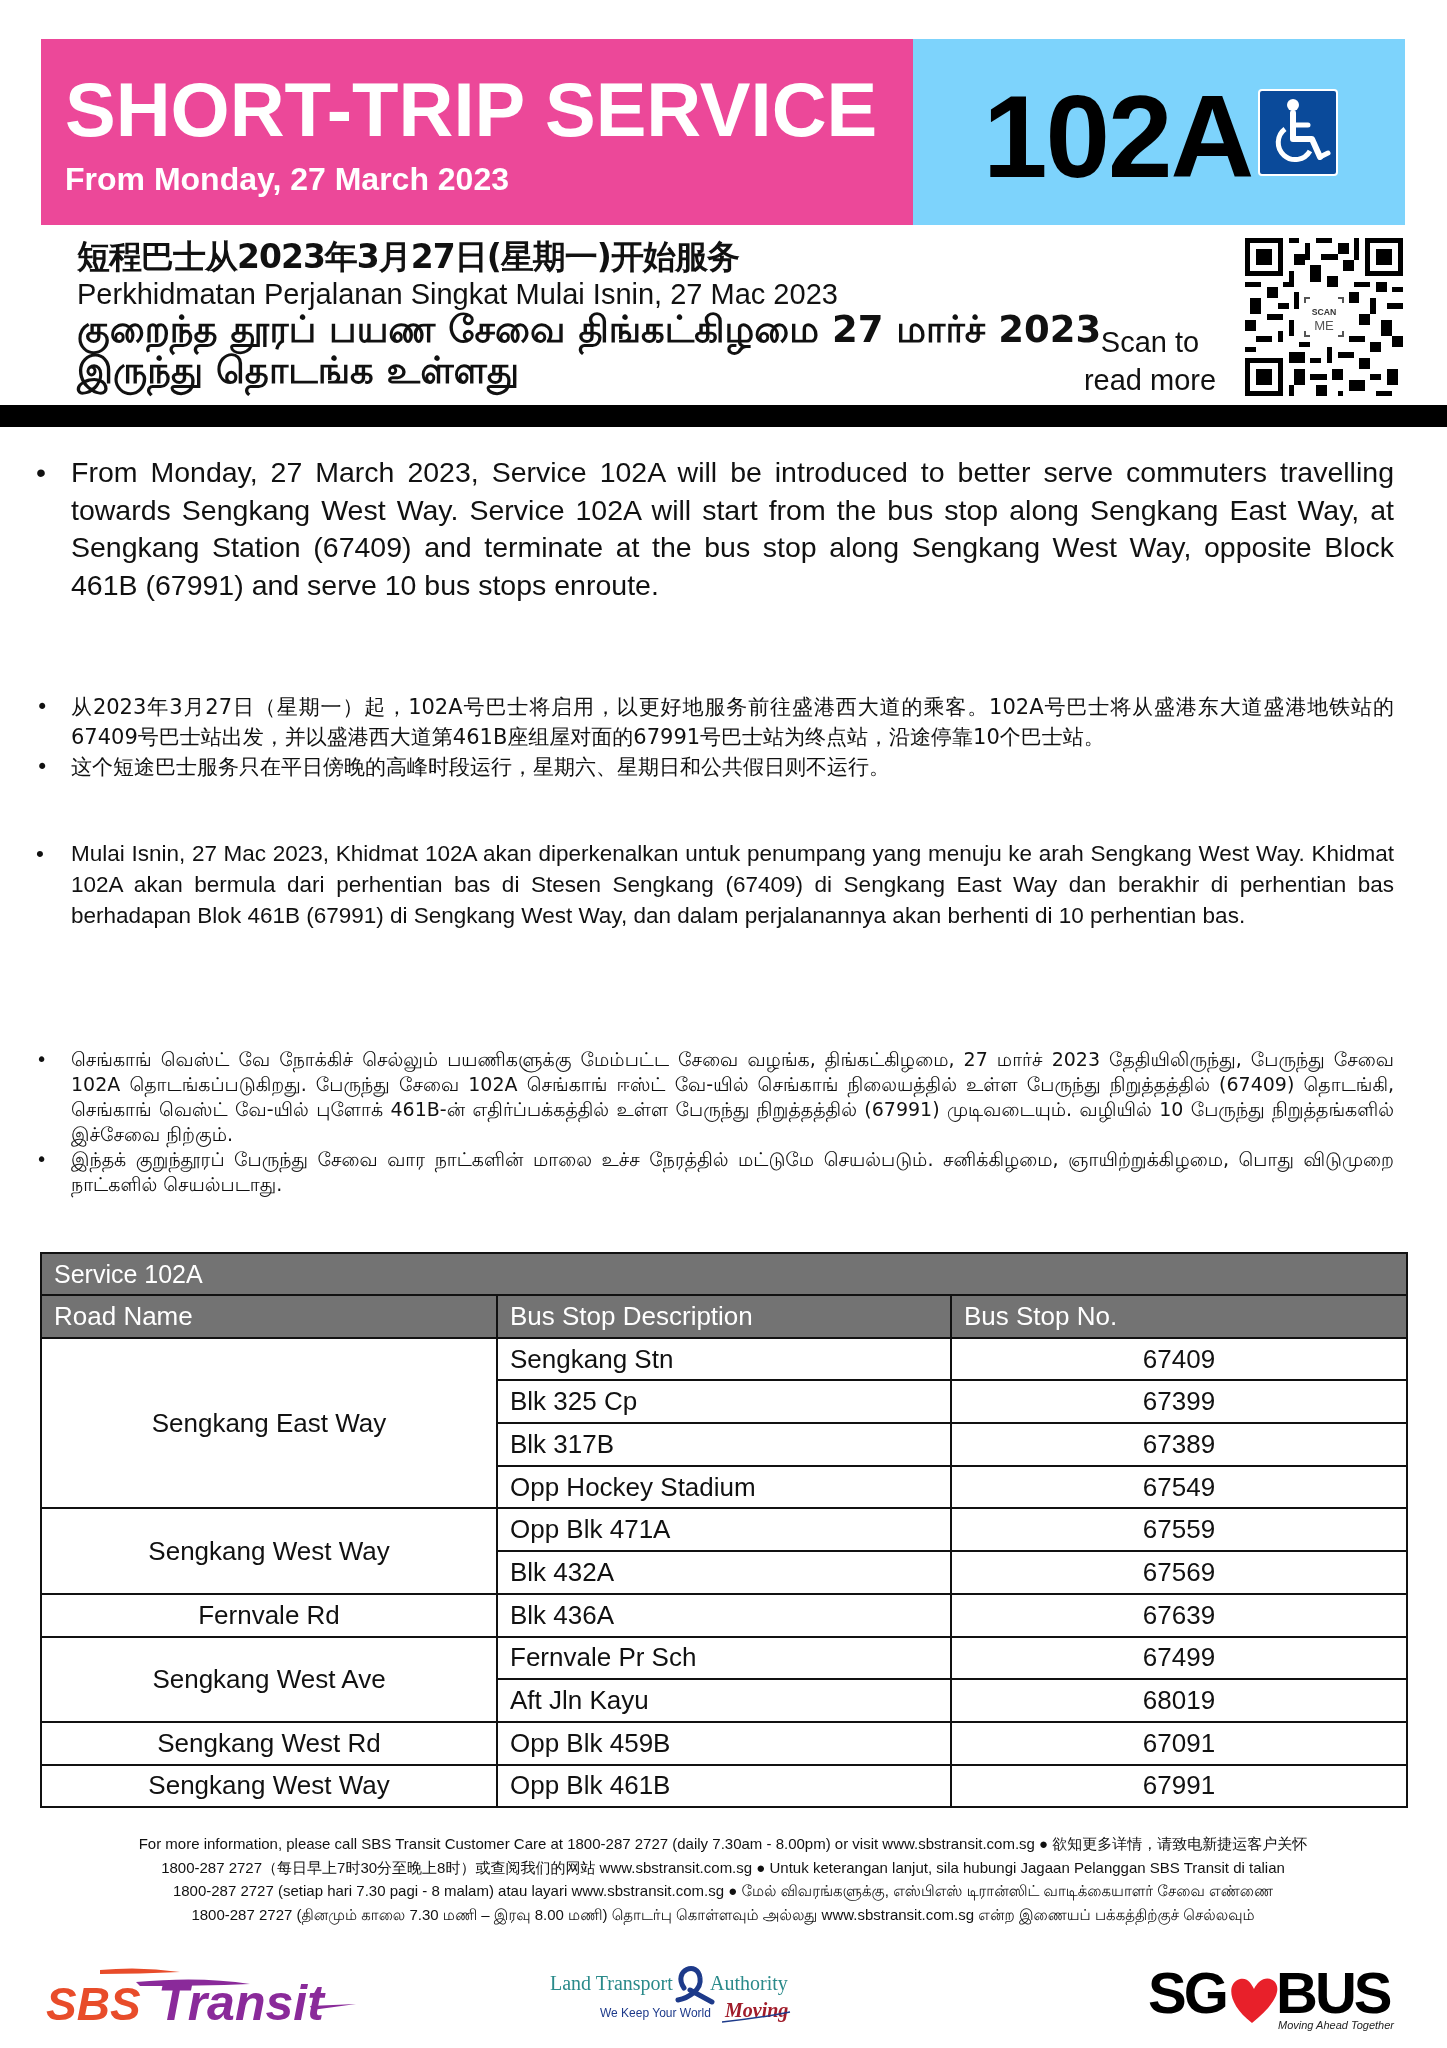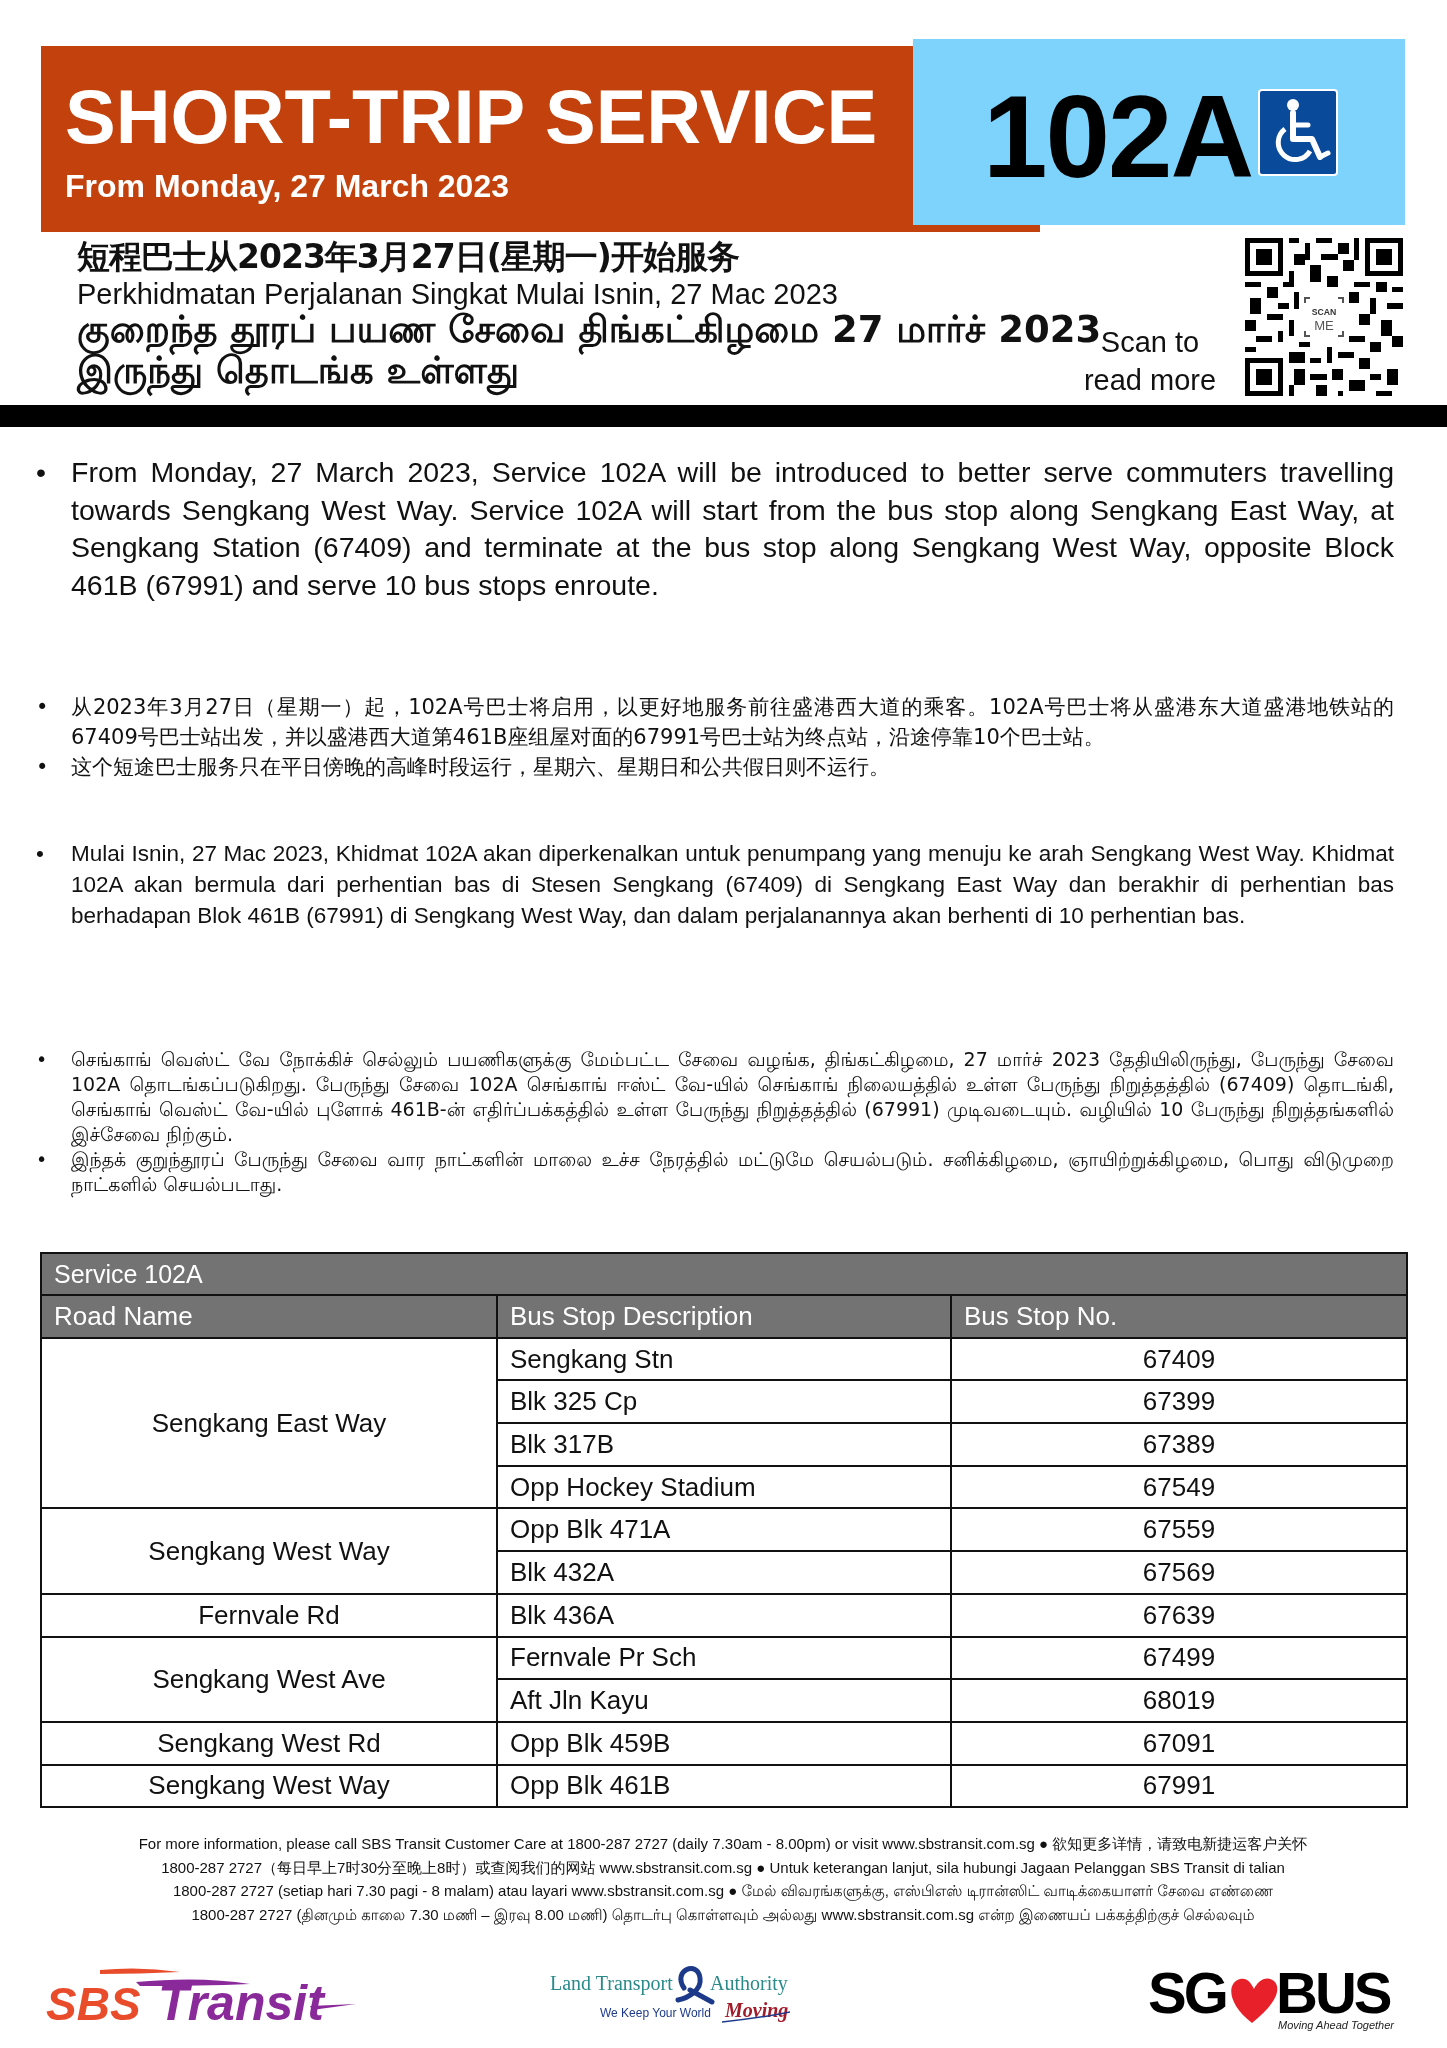--- a/index.html
+++ b/index.html
@@ -2,21 +2,21 @@
 <html><head>
 <meta charset="utf-8">
 <style>
   * { box-sizing: border-box; margin: 0; padding: 0; }
   html, body { width: 1447px; height: 2048px; background: #ffffff; overflow: hidden; }
   body { position: relative; font-family: "Liberation Sans", "DejaVu Sans", sans-serif; color: #111; }
 
   .abs { position: absolute; }
 
   
-  #title-banner { left: 41px; top: 46px; width: 999px; height: 186px; background: #c2410c; color: #fff; }
+  #title-banner { left: 41px; top: 39px; width: 999px; height: 186px; background: #ec4899; color: #fff; }
   #title-banner .title { position: absolute; left: 24px; top: 33px; font-size: 76px; font-weight: bold; letter-spacing: 0px; line-height: 1; white-space: nowrap; }
   #title-banner .subtitle { position: absolute; left: 24px; top: 122px; font-size: 32px; font-weight: bold; white-space: nowrap; }
 
   #service-banner { left: 913px; top: 39px; width: 492px; height: 186px; background: #7dd3fc; }
   #service-banner .num { position: absolute; left: 70px; top: 40px; font-size: 116px; font-weight: bold; color: #000; line-height: 1; letter-spacing: -2px; }
   #wheelchair { position: absolute; left: 345px; top: 50px; width: 80px; height: 87px; background: #0a4a9a; border: 2px solid #fff; border-radius: 4px; }
 
   
   #headline { left: 50px; top: 240px; width: 1000px; margin-left: 27px; }
   #headline div { white-space: nowrap; line-height: 1.05; }

